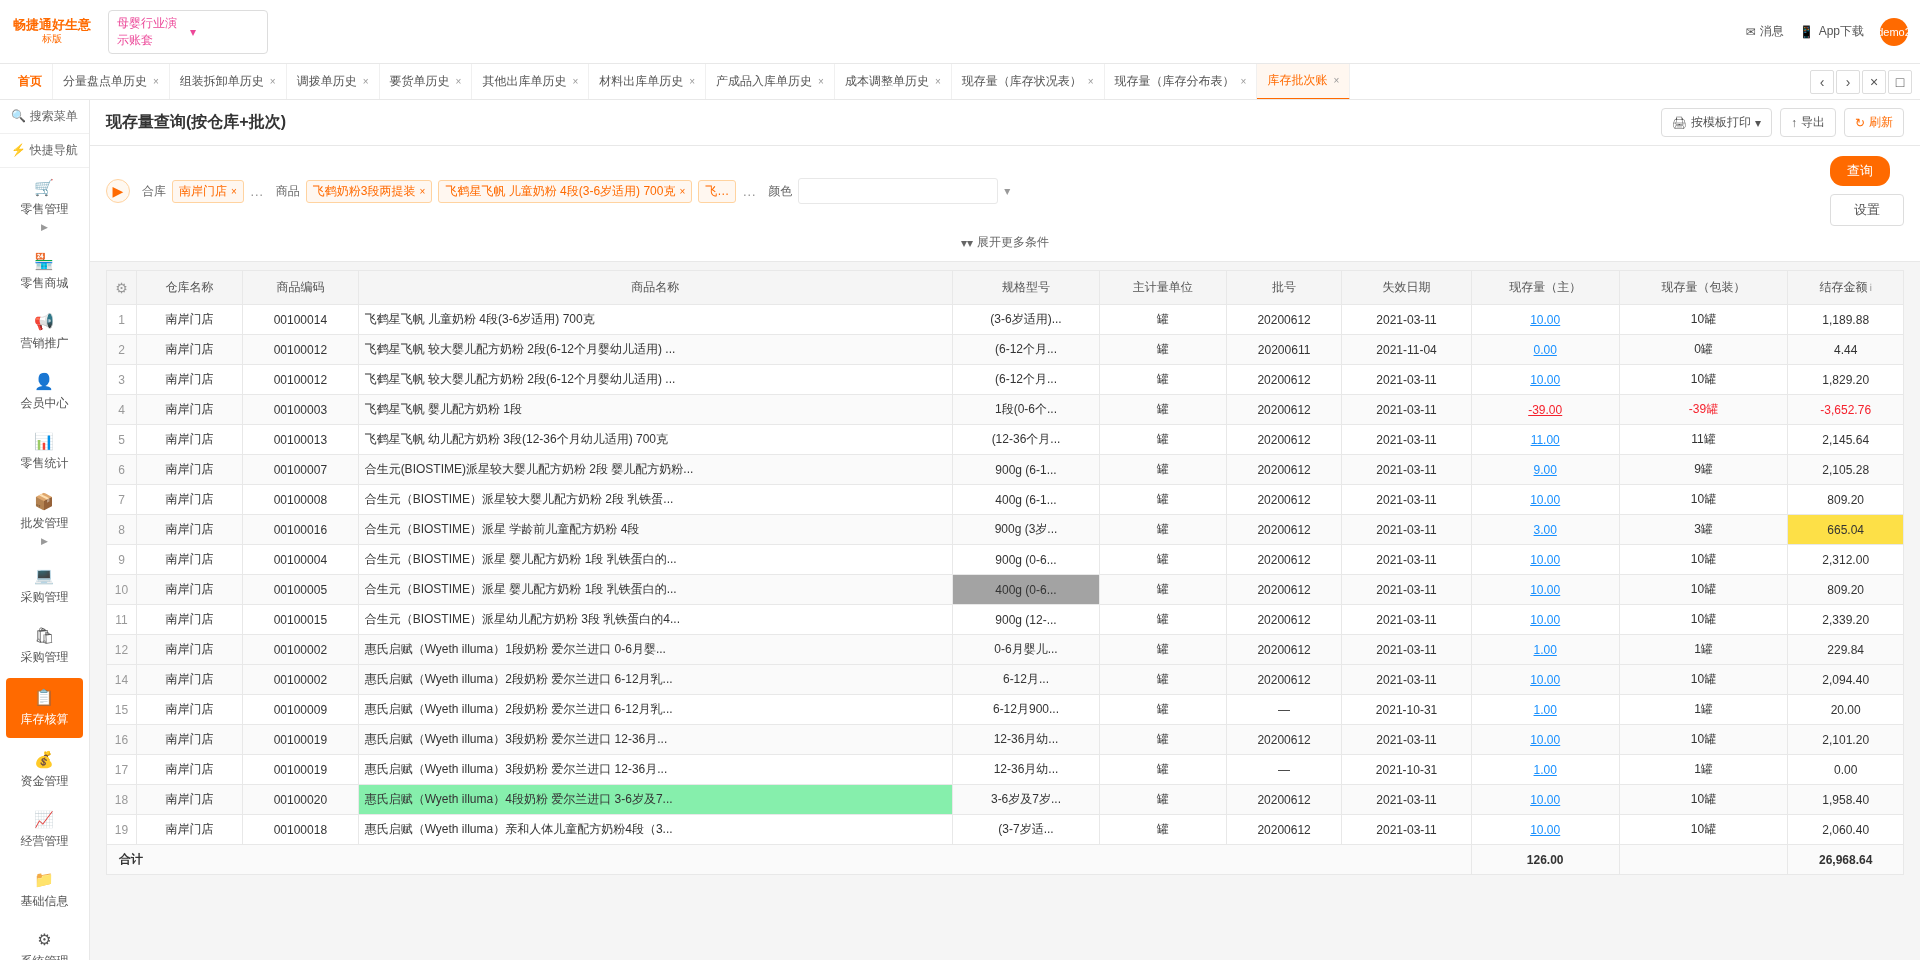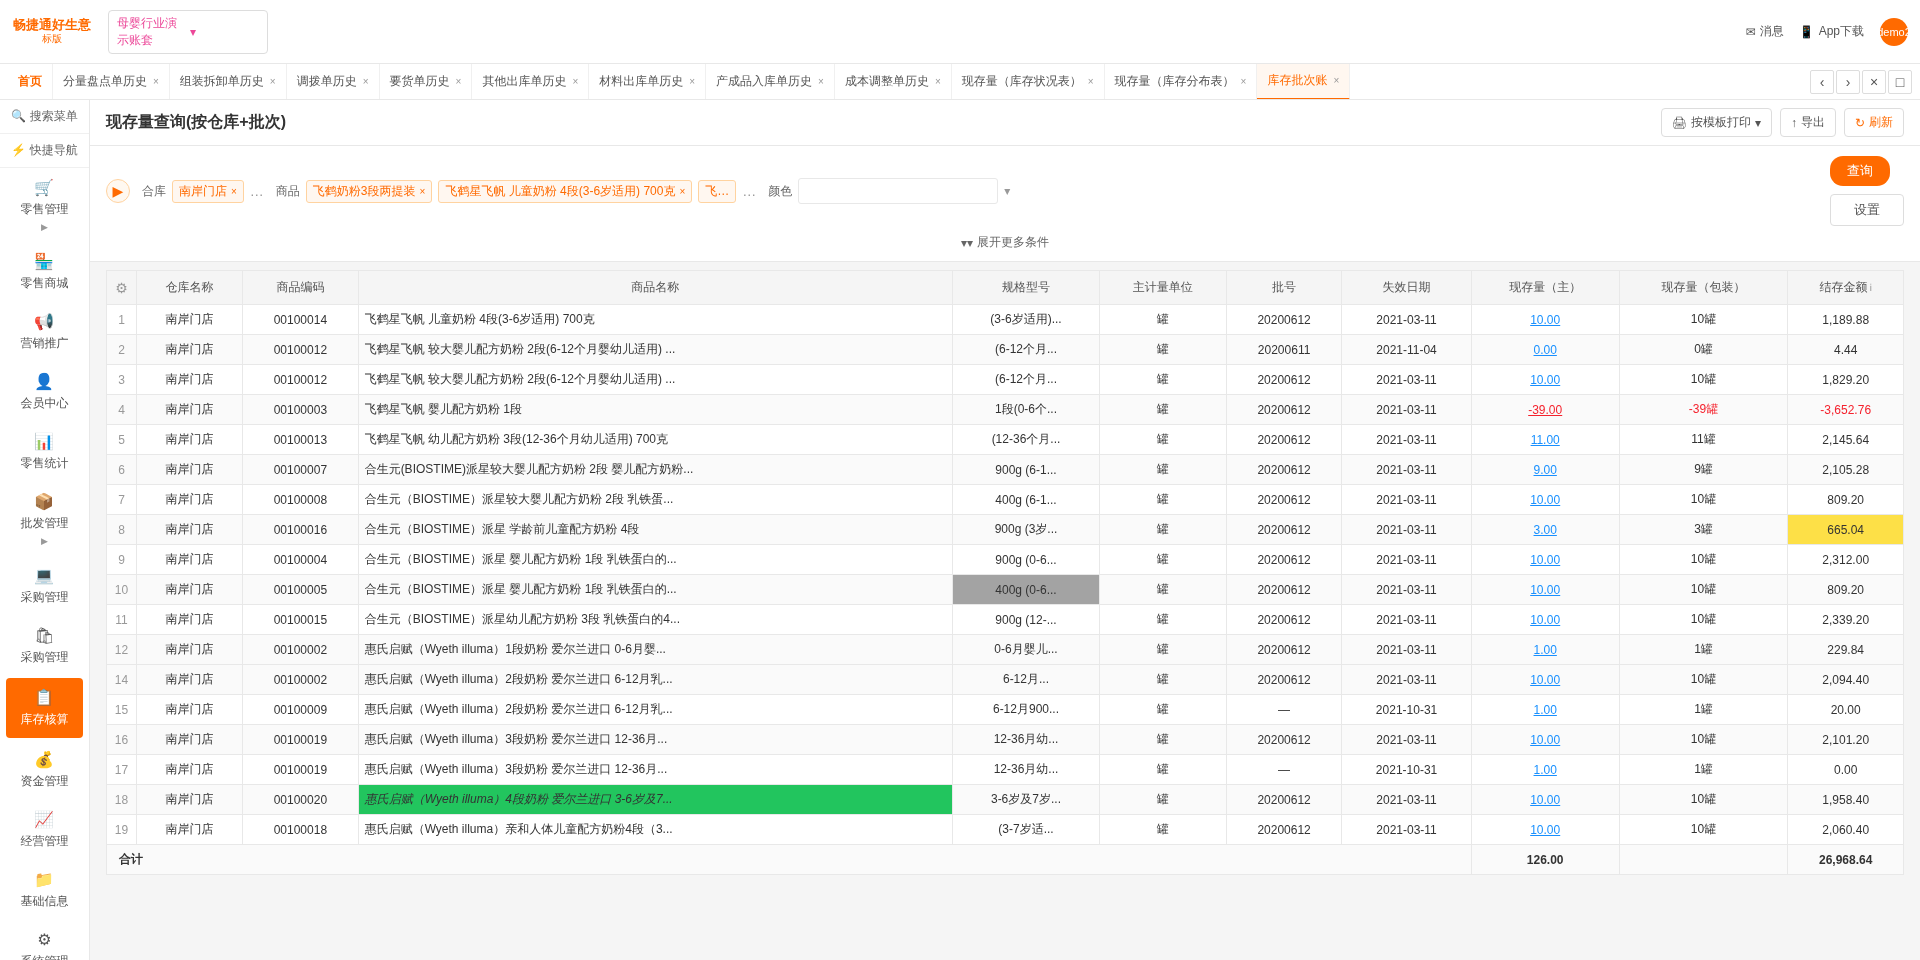--- a/index.html
+++ b/index.html
@@ -530,21 +530,21 @@
     <td style="">—</td>
     <td style="">2021-10-31</td>
     <td style=""><span class="link-style">1.00</span></td>
     <td style="">1罐</td>
     <td style="">0.00</td>
   </tr>
             <tr>
     <td class="row-num" style="background:#fafafa;">18</td>
     <td style="background:#fafafa;">南岸门店</td>
     <td style="background:#fafafa;">00100020</td>
-    <td class="text-left" style="background:#22c55e;font-style:italic;">惠氏启赋（Wyeth illuma）4段奶粉 爱尔兰进口 3-6岁及7...</td>
+    <td class="text-left" style="background:#86efac;">惠氏启赋（Wyeth illuma）4段奶粉 爱尔兰进口 3-6岁及7...</td>
     <td style="background:#fafafa;">3-6岁及7岁...</td>
     <td style="background:#fafafa;">罐</td>
     <td style="background:#fafafa;">20200612</td>
     <td style="background:#fafafa;">2021-03-11</td>
     <td style="background:#fafafa;"><span class="link-style">10.00</span></td>
     <td style="background:#fafafa;">10罐</td>
     <td style="background:#fafafa;">1,958.40</td>
   </tr>
             <tr>
     <td class="row-num" style="">19</td>

